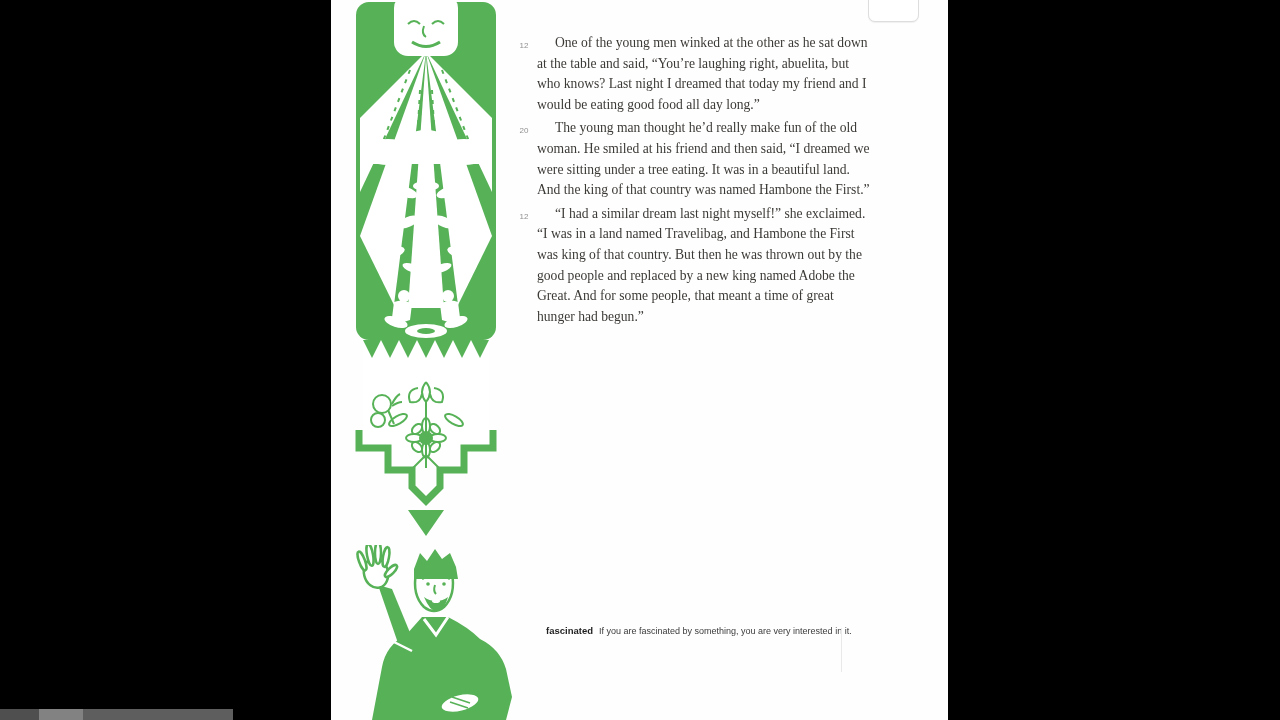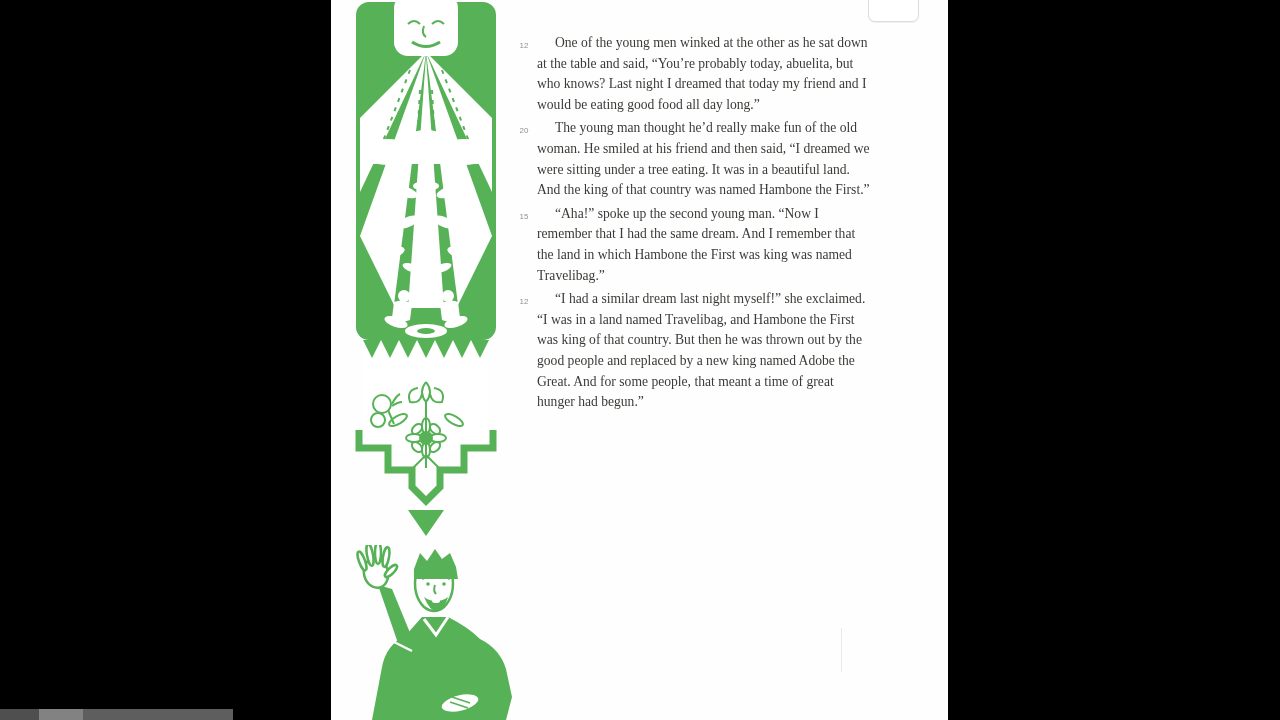--- a/index.html
+++ b/index.html
@@ -174,33 +174,33 @@
 
       <g>
         <ellipse cx="112" cy="158" rx="20" ry="9" transform="rotate(-14 112 158)" fill="#fff" stroke="#57b257" stroke-width="2.5"></ellipse>
         <line x1="104" y1="152" x2="122" y2="158" stroke="#57b257" stroke-width="1.5"></line>
         <line x1="102" y1="157" x2="120" y2="163" stroke="#57b257" stroke-width="1.5"></line>
       </g>
     </svg>
 
     <div class="textcol">
       <p class="para">
-        <span class="pnum">12</span><span>One of the young men winked at the other as he sat down at the table and said, “You’re probably today, </span><span class="ital">abuelita</span><span>, but who knows? Last night I dreamed that today my friend and I would be eating good food all day long.”</span>
+        <span class="pnum">12</span><span>One of the young men winked at the other as he sat down at the table and said, “You’re laughing right, </span><span class="ital">abuelita</span><span>, but who knows? Last night I dreamed that today my friend and I would be eating good food all day long.”</span>
       </p>
       <p class="para">
         <span class="pnum">20</span><span>The young man thought he’d really make fun of the old woman. He smiled at his friend and then said, “I dreamed we were sitting under a tree eating. It was in a beautiful land. And the king of that country was named Hambone the First.”</span>
       </p>
       <p class="para">
-        <span class="pnum">15</span><span>“Aha!” spoke up the second young man. “Now I remember that I had the same dream. And I remember that the land in which Hambone the First was king was named Travelibag.”</span>
-      </p>
-      <p class="para">
         <span class="pnum">12</span><span>“I had a similar dream last night myself!” she exclaimed. “I was in a land named Travelibag, and Hambone the First was king of that country. But then he was thrown out by the good people and replaced by a new king named Adobe the Great. And for some people, that meant a time of great hunger had begun.”</span>
       </p>
     </div>
 
+    <div class="glossary">
+      <b>fascinated</b><span>If you are fascinated by something, you are very interested in it.</span>
+    </div>
     <div class="faint-rule"></div>
 
   </div>
 
   <div class="float-btn"></div>
 
   <div class="seekbar">
     <div class="seg1"></div>
     <div class="seg2"></div>
     <div class="seg3"></div>

